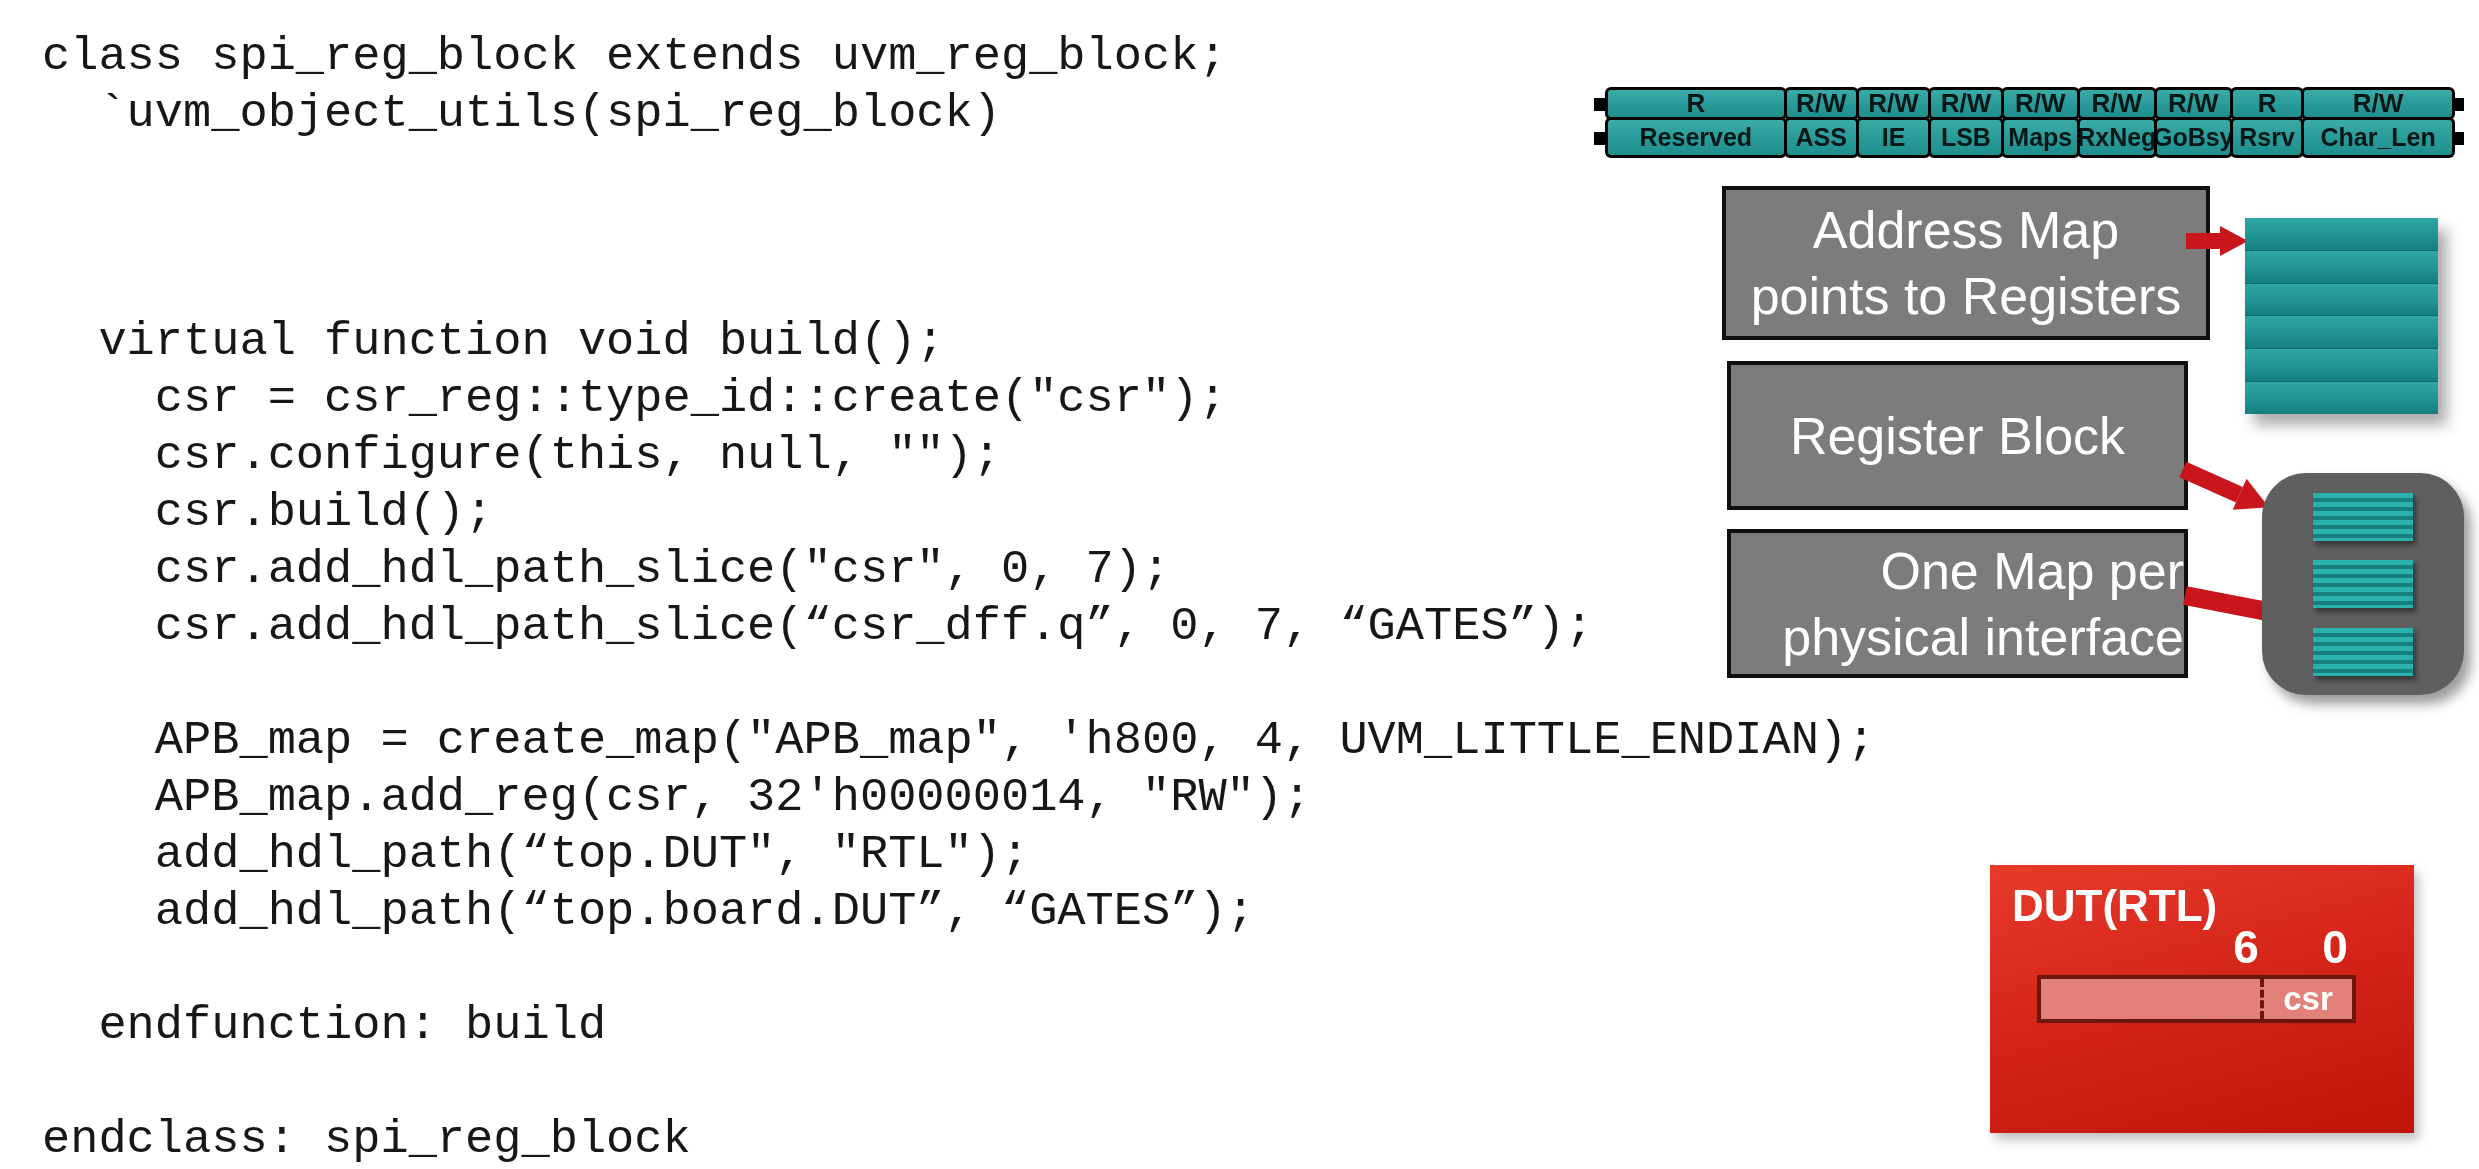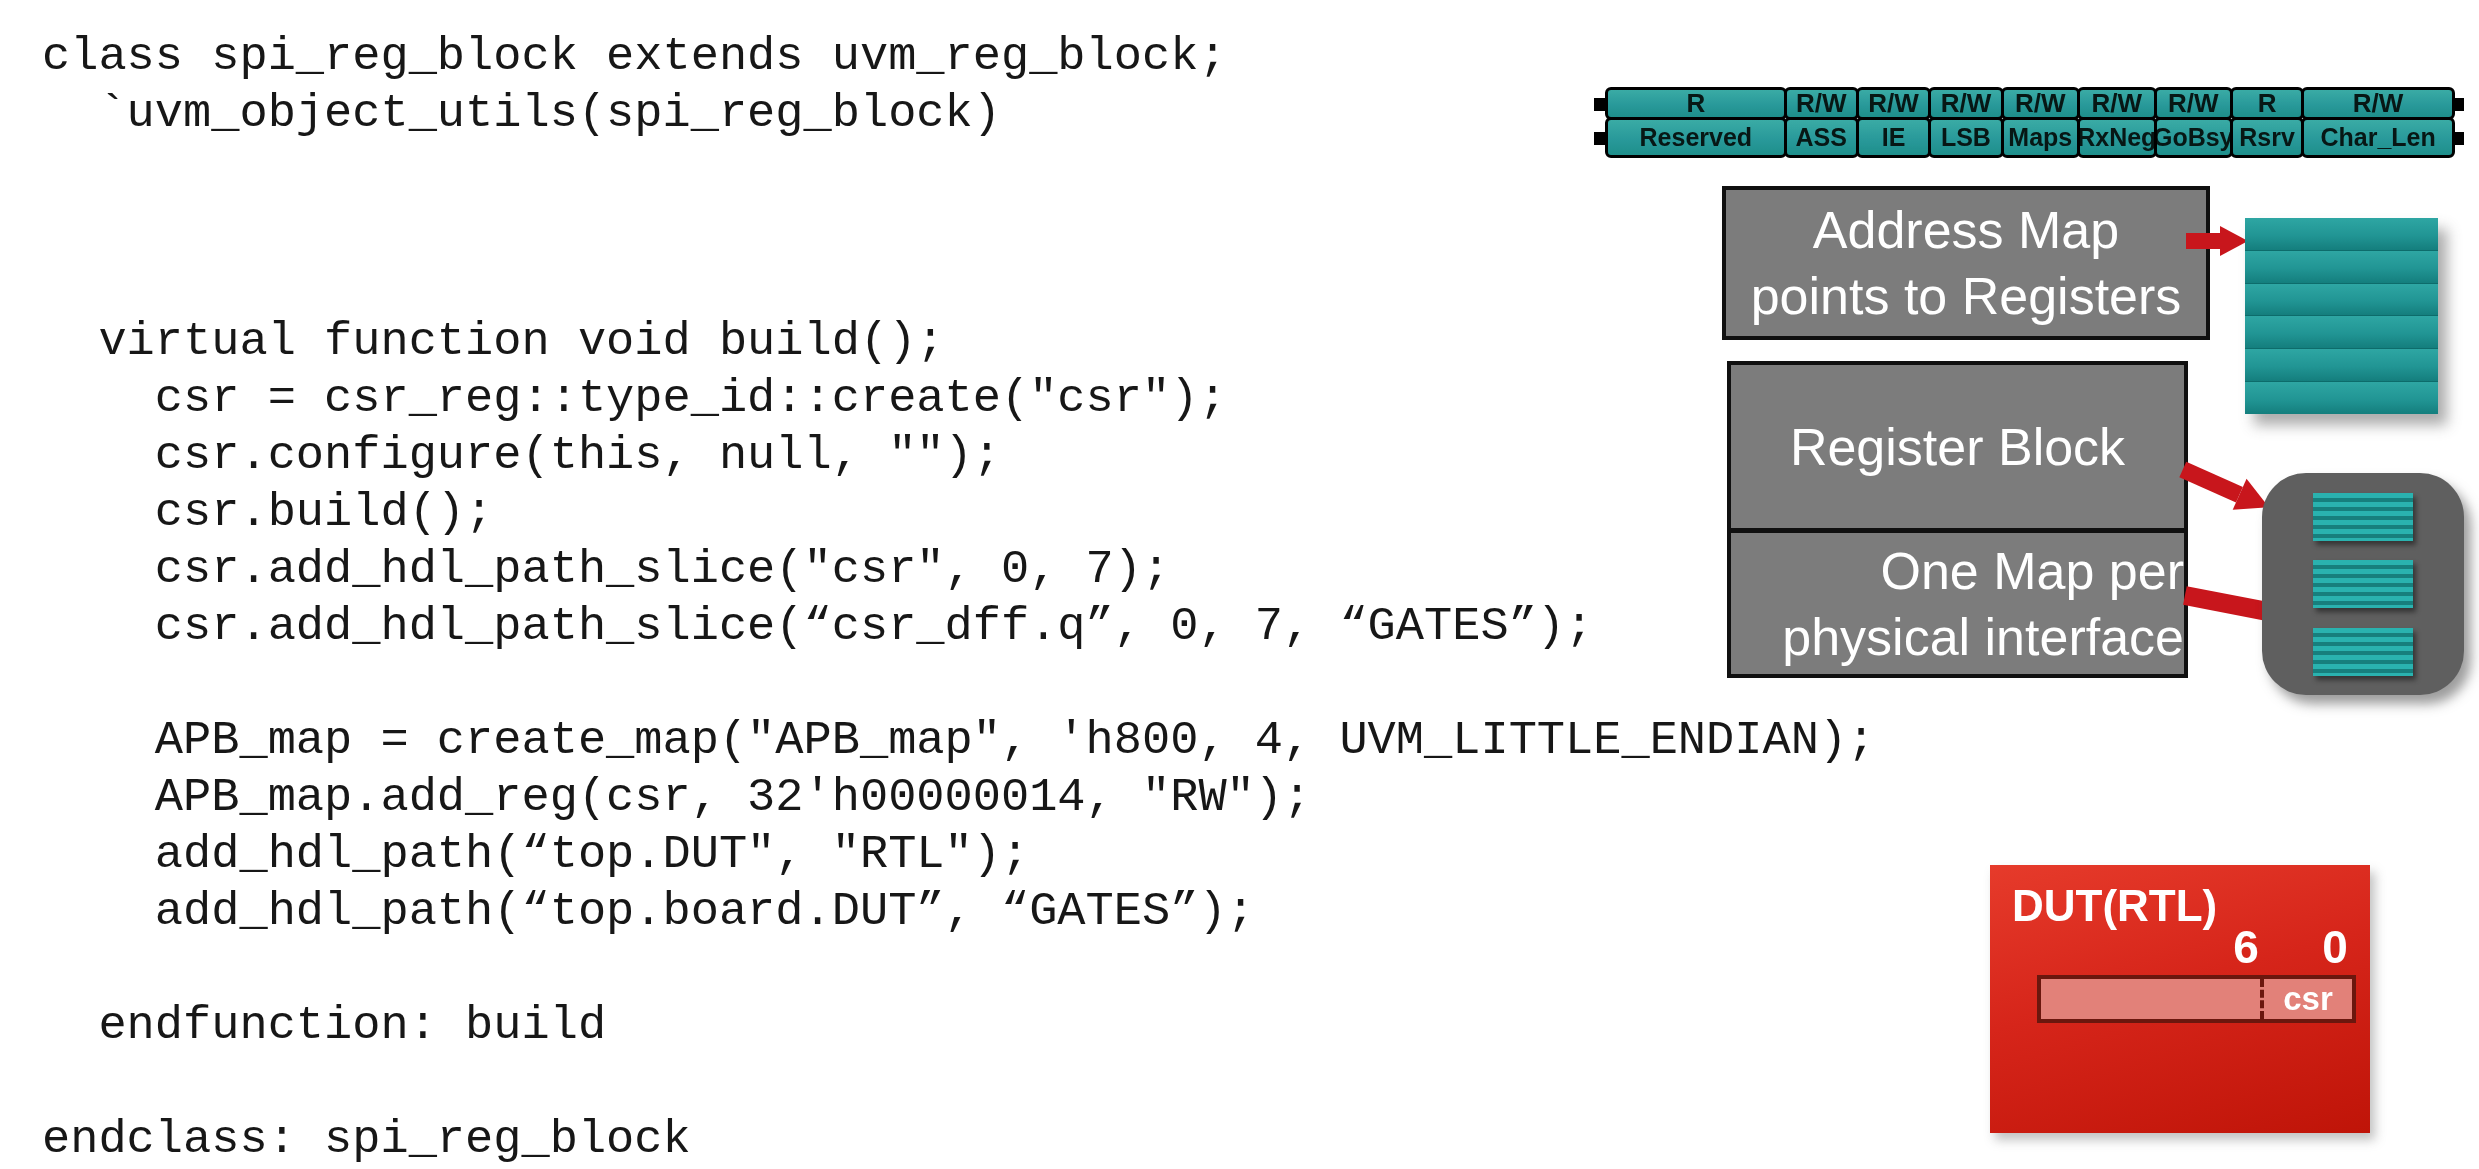--- a/index.html
+++ b/index.html
@@ -28,21 +28,21 @@
   .bf-name{height:41px;margin-top:-3px;font-size:25px;text-align:center;}
   .bf-tab{position:absolute;width:12px;height:13px;background:#000;}
 
   
   .callout{
     position:absolute;box-sizing:border-box;background:#7c7c7c;border:4px solid #101010;
     color:#ffffff;display:flex;flex-direction:column;align-items:center;justify-content:center;
     font-size:52px;line-height:66px;text-align:center;
   }
   #callout-address-map{left:1700px;top:186px;width:488px;height:154px;margin-left:22px;}
-  #callout-register-block{left:1727px;top:361px;width:461px;height:171px;}
+  #callout-register-block{left:1727px;top:361px;width:461px;height:149px;}
   #callout-one-map{left:1727px;top:529px;width:461px;height:149px;align-items:flex-end;}
 
   
   #register-stack{
     position:absolute;left:2245px;top:218px;width:193px;height:196px;
     display:flex;flex-direction:column;gap:1px;background:#0d6c6b;
     box-shadow:9px 11px 13px rgba(70,70,70,.45);
   }
   .slab{flex:1;background:linear-gradient(180deg,#2ea6a3 0%,#219594 55%,#147e7d 100%);}
 
@@ -68,21 +68,21 @@
   #arrow-1 .head{border-width:15px 0 15px 28px;}
   #arrow-2{left:2183px;top:452px;transform:rotate(24deg);}
   #arrow-2 .shaft{width:62px;height:17px;}
   #arrow-2 .head{border-width:17px 0 17px 32px;}
   #arrow-3{left:2185px;top:576px;transform:rotate(11deg);}
   #arrow-3 .shaft{width:98px;height:19px;}
   #arrow-3 .head{border-width:19px 0 19px 36px;}
 
   
   #dut-box{
-    position:absolute;left:1990px;top:865px;width:380px;height:268px;
+    position:absolute;left:1990px;top:865px;width:424px;height:268px;
     background:linear-gradient(165deg,#e63b2b 0%,#d6251a 45%,#bf1408 100%);
     box-shadow:5px 7px 10px rgba(120,120,120,.45);
   }
   #dut-title{position:absolute;left:22px;top:16px;color:#fff;font-weight:bold;font-size:44px;}
   .dut-bit-number{position:absolute;width:44px;text-align:center;color:#fff;font-weight:bold;font-size:46px;top:55px;}
   #dut-bit-high{left:2224px;}
   #dut-bit-low{left:2313px;}
   #dut-bar{
     position:absolute;left:47px;top:110px;width:319px;height:48px;box-sizing:border-box;
     background:#e28179;border:4px solid #6b170e;

